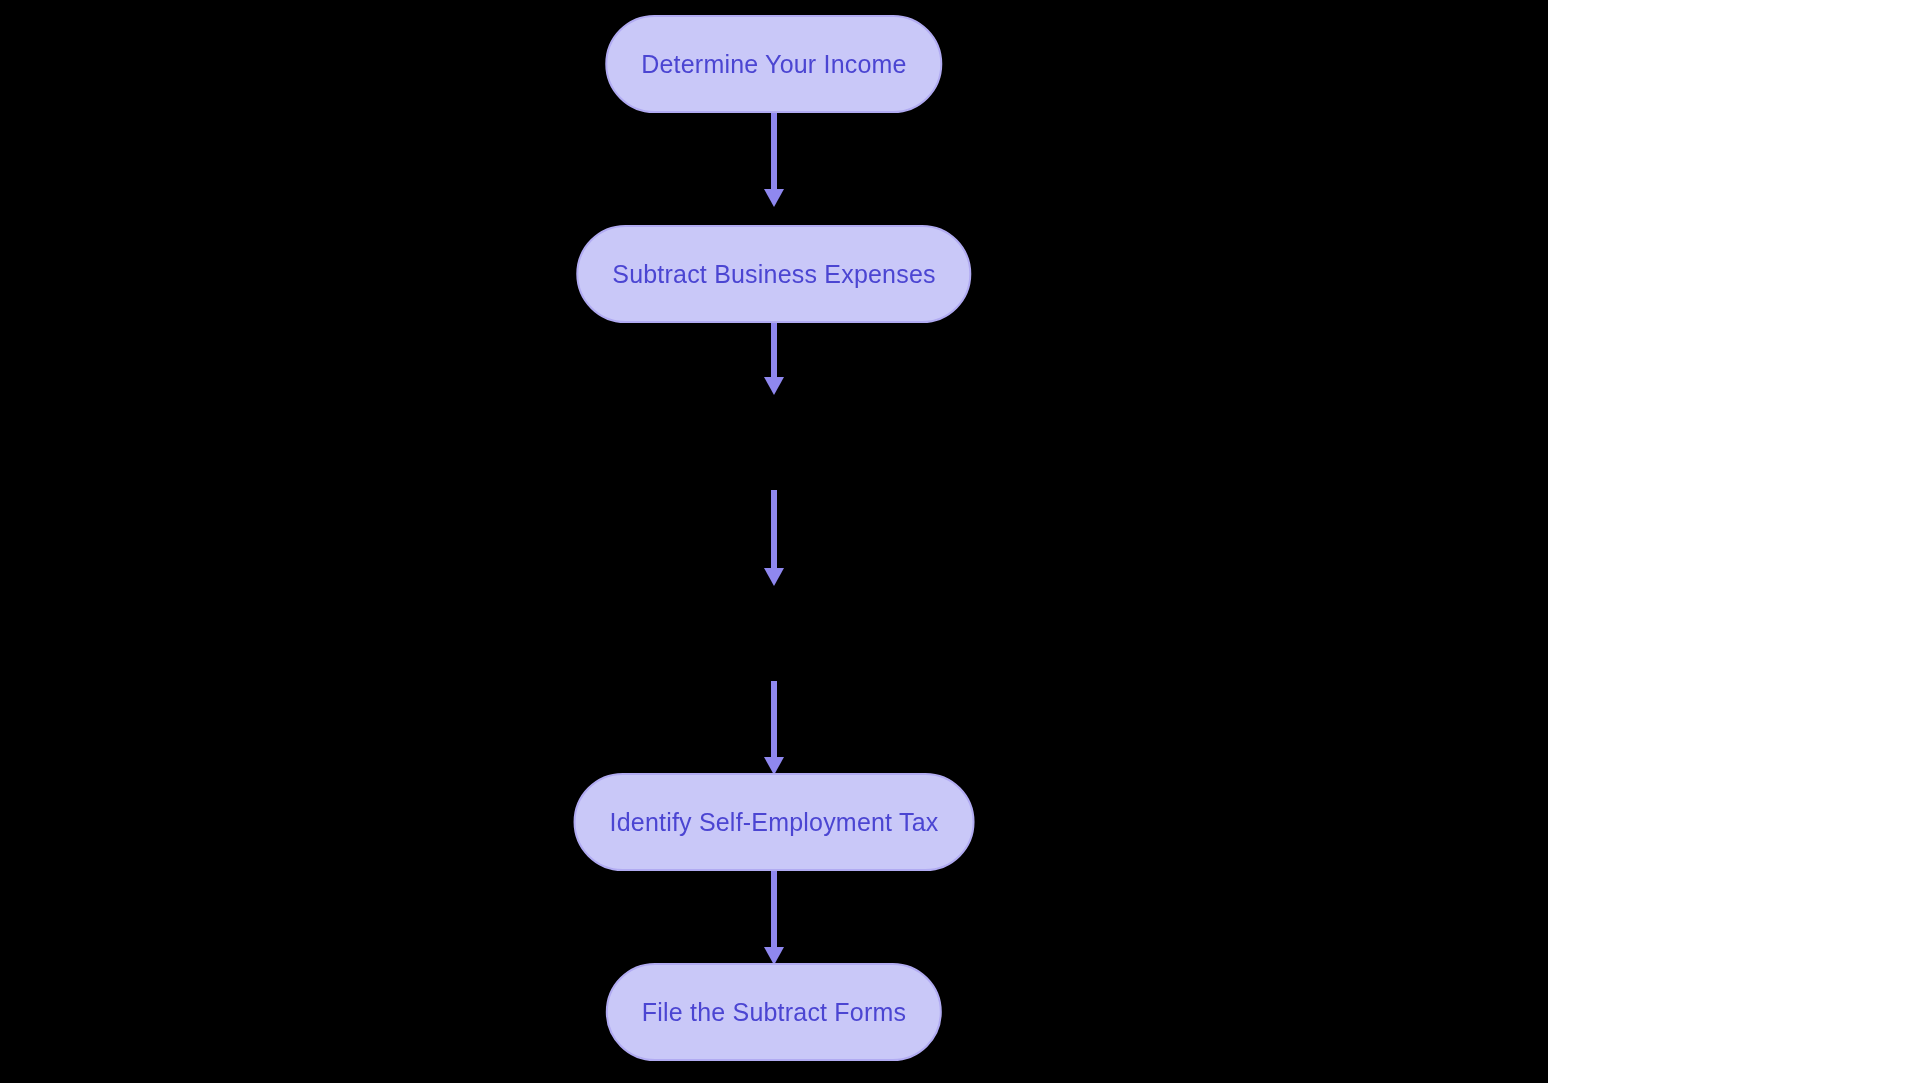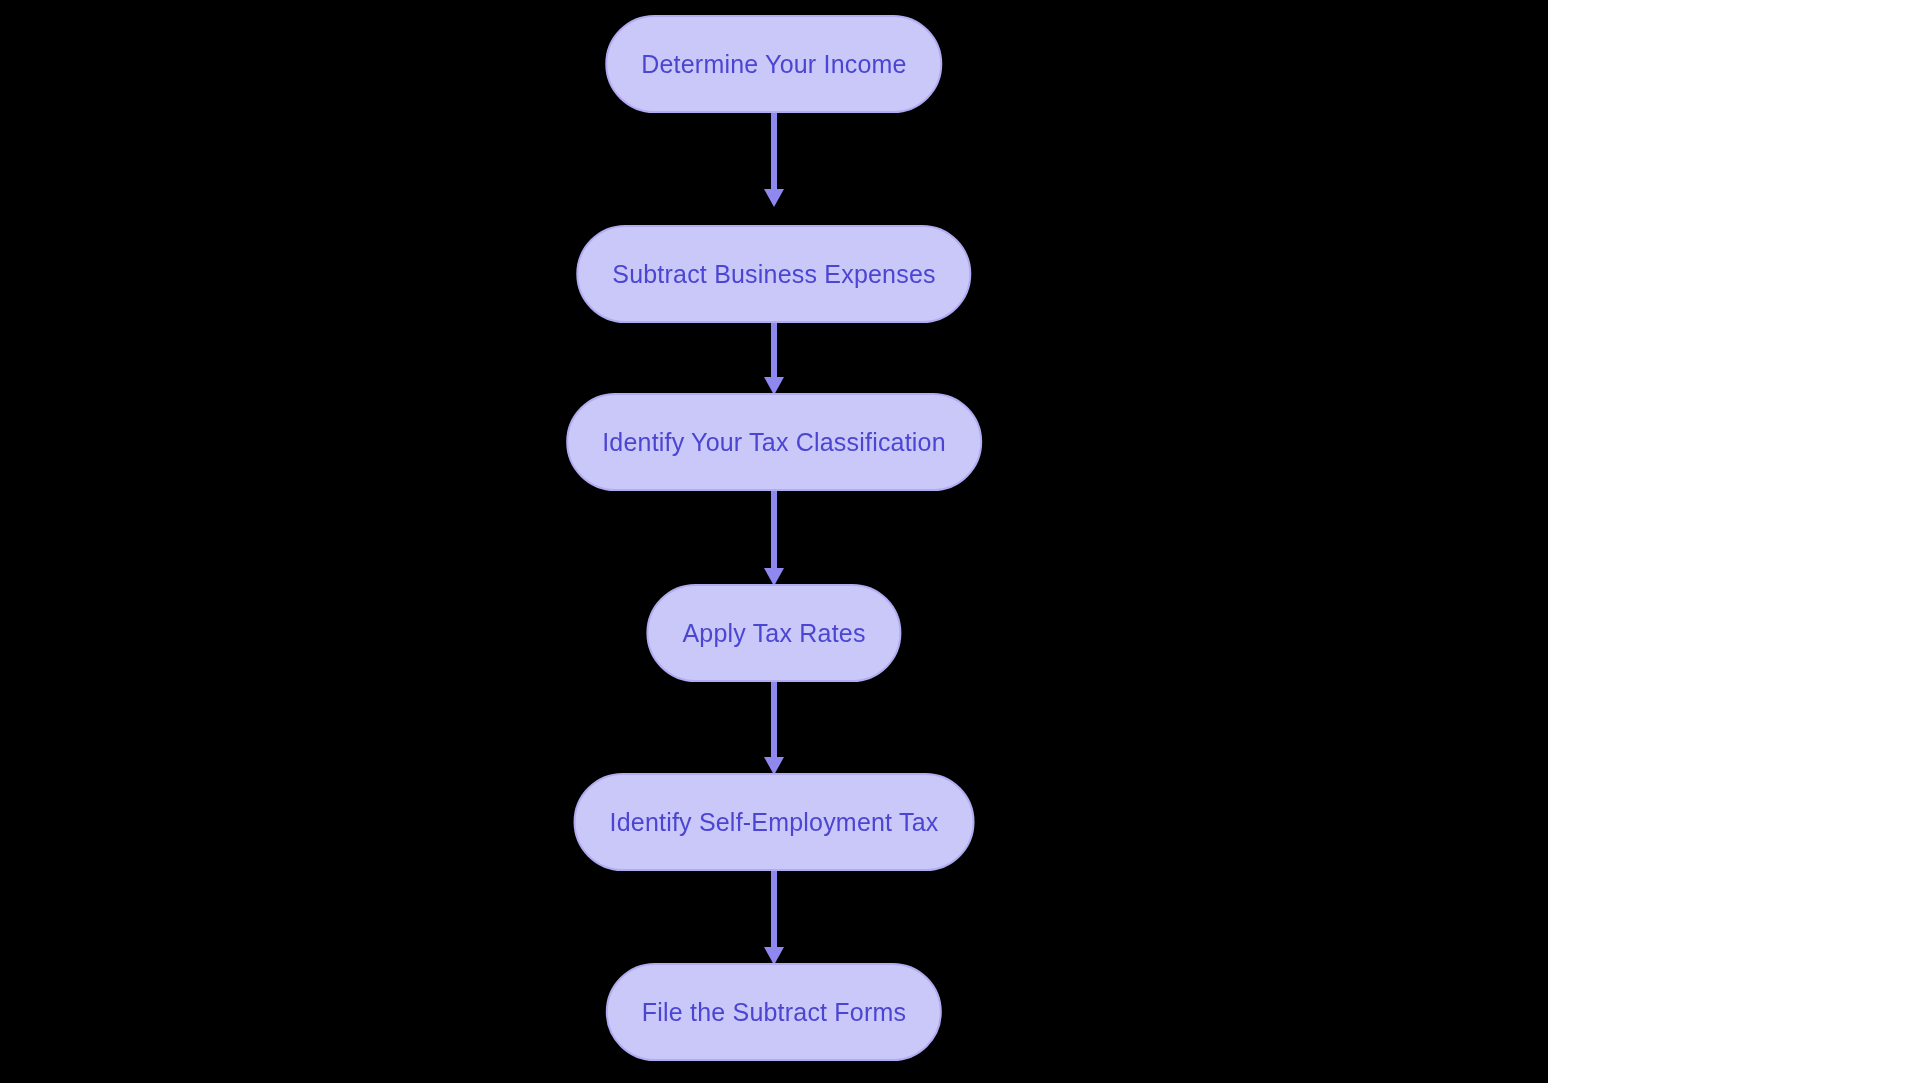--- a/index.html
+++ b/index.html
@@ -86,32 +86,26 @@
 
   <div class="node n2">
     <span>Subtract Business Expenses</span>
   </div>
 
   <div class="arrow a2">
     <div class="edge-line"></div>
     <div class="edge-head"></div>
   </div>
 
-  <div class="node n3">
-    <span>Identify Your Tax Classification</span>
-  </div>
 
   <div class="arrow a3">
     <div class="edge-line"></div>
     <div class="edge-head"></div>
   </div>
 
-  <div class="node n4">
-    <span>Apply Tax Rates</span>
-  </div>
 
   <div class="arrow a4">
     <div class="edge-line"></div>
     <div class="edge-head"></div>
   </div>
 
   <div class="node n5">
     <span>Identify Self-Employment Tax</span>
   </div>
 

